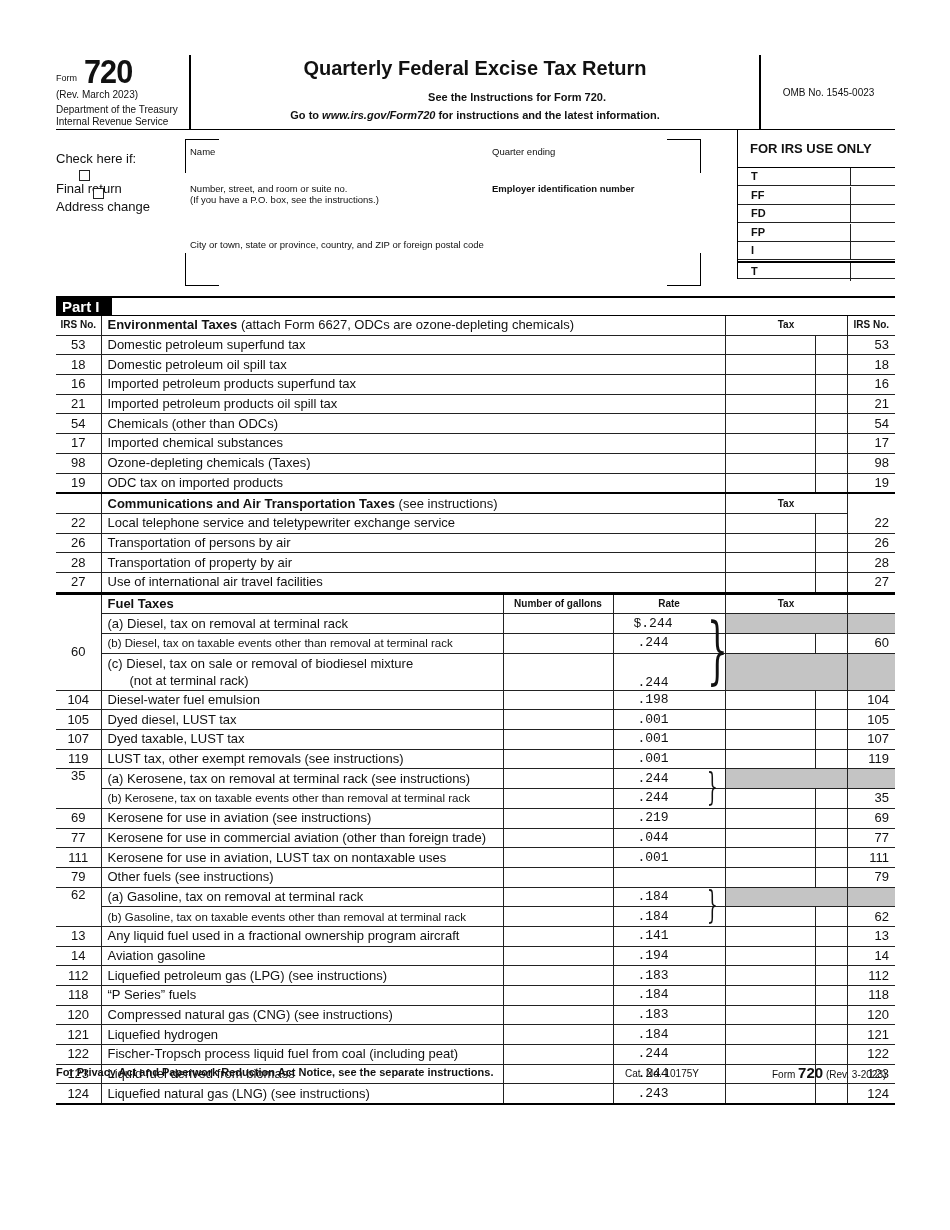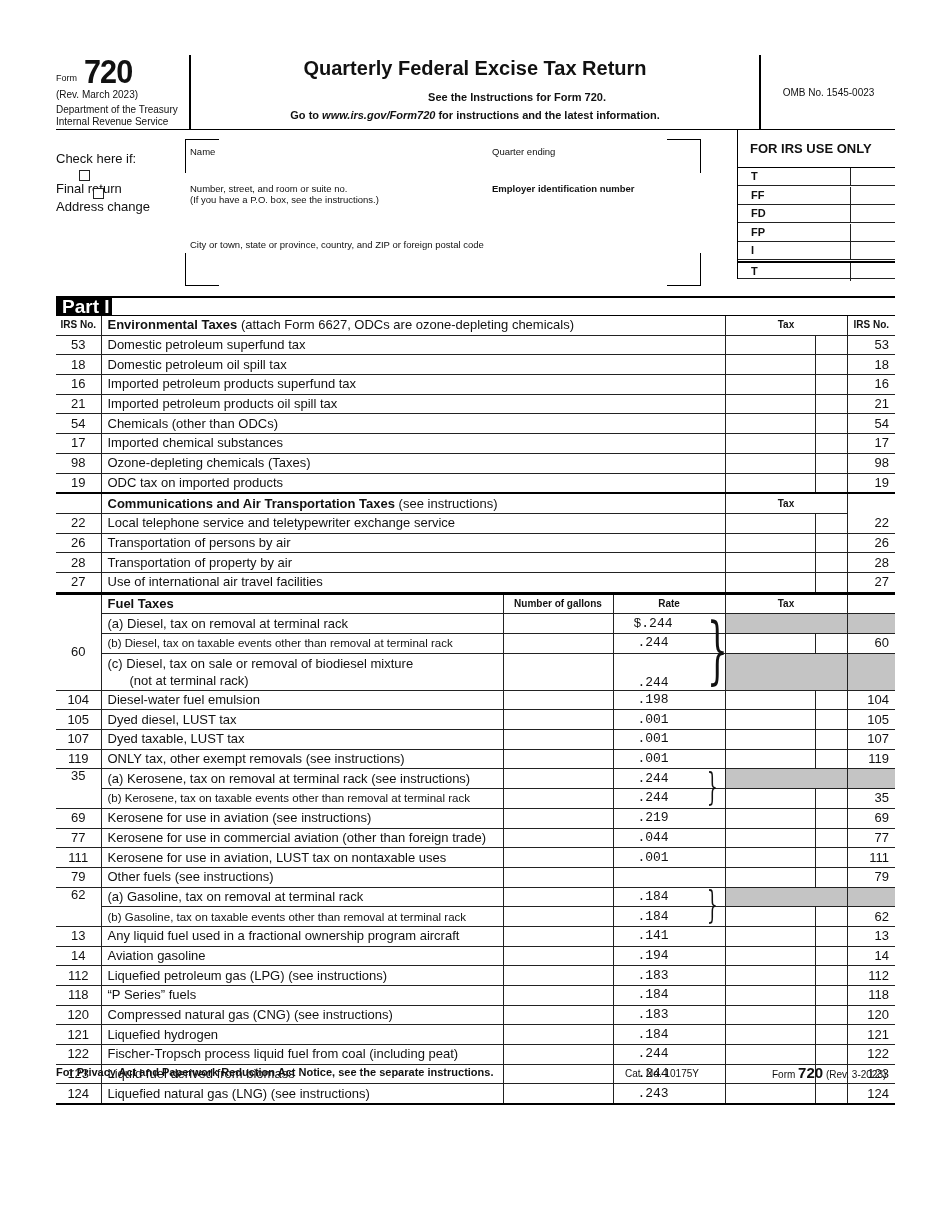--- a/index.html
+++ b/index.html
@@ -21,21 +21,21 @@
   .cb-row { position:absolute; left:56px; display:flex; align-items:center; font-size:13px;flex-direction:column; }
   .cb { width:11px; height:11px; border:1px solid #222; margin-right:8px; box-sizing:border-box; background:#fff; }
   .lbl-small { position:absolute; font-size:9.5px; line-height:11px; }
   .field { position:absolute; background:transparent; border:none; outline:none; font-family:"Liberation Sans", sans-serif; font-size:12px; }
   
   #irs-use-title { left:750px; top:141px; font-size:13px; font-weight:bold; }
   .irs-row { position:absolute; left:738px; width:157px; height:18px; border-bottom:1px solid #222; font-size:11px; font-weight:bold; box-sizing:border-box; }
   .irs-row span { position:absolute; left:13px; top:2px; }
   .irs-row .cell { position:absolute; left:112px; top:0; height:18px; border-left:1px solid #222; width:45px; }
   
-  #part-label { left:56px; top:298px; width:56px; height:17px; background:#000; color:#fff; font-weight:bold; font-size:19px; padding-left:6px; box-sizing:border-box; line-height:17px; }
+  #part-label { left:56px; top:298px; width:56px; height:17px; background:#000; color:#fff; font-weight:bold; font-size:15px; padding-left:6px; box-sizing:border-box; line-height:17px; }
   table.main { position:absolute; left:56px; top:316px; width:839px; border-collapse:collapse; font-size:13px; table-layout:fixed; }
   table.main td { padding:0; height:18.7px; border-bottom:1px solid #222; vertical-align:middle; line-height:14px; white-space:nowrap; overflow:hidden; }
   td.irs { text-align:center; border-right:1px solid #222; width:45px; }
   td.desc { padding-left:6px !important; }
   td.gal { border-left:1px solid #222; width:120px; }
   td.rate { width:92px; text-align:center; padding-right:32px !important;font-family:Liberation Mono, monospace; }
   td.tax1 { border-left:1px solid #222; width:90px; }
   td.tax2 { border-left:1px solid #222; width:31px; }
   td.irs2 { border-left:1px solid #222; width:45px; text-align:right; padding-right:6px !important; }
   td.hdr { font-size:10px; font-weight:bold; text-align:center; }
@@ -300,21 +300,21 @@
         <td class="irs">107</td>
         <td class="desc">Dyed taxable, LUST tax</td>
         <td class="gal"></td>
         <td class="rate" style="border-left:1px solid #222;">.001</td>
         <td class="tax1"></td>
         <td class="tax2"></td>
         <td class="irs2">107</td>
       </tr>
       <tr>
         <td class="irs">119</td>
-        <td class="desc">ONLY tax, other exempt removals (see instructions)</td>
+        <td class="desc">LUST tax, other exempt removals (see instructions)</td>
         <td class="gal"></td>
         <td class="rate" style="border-left:1px solid #222;">.001</td>
         <td class="tax1"></td>
         <td class="tax2"></td>
         <td class="irs2">119</td>
       </tr>
       <tr>
         <td class="irs" style="vertical-align:top;border-bottom:none">35</td>
         <td class="desc">(a)  Kerosene, tax on removal at terminal rack (see instructions)</td>
         <td class="gal"></td>

